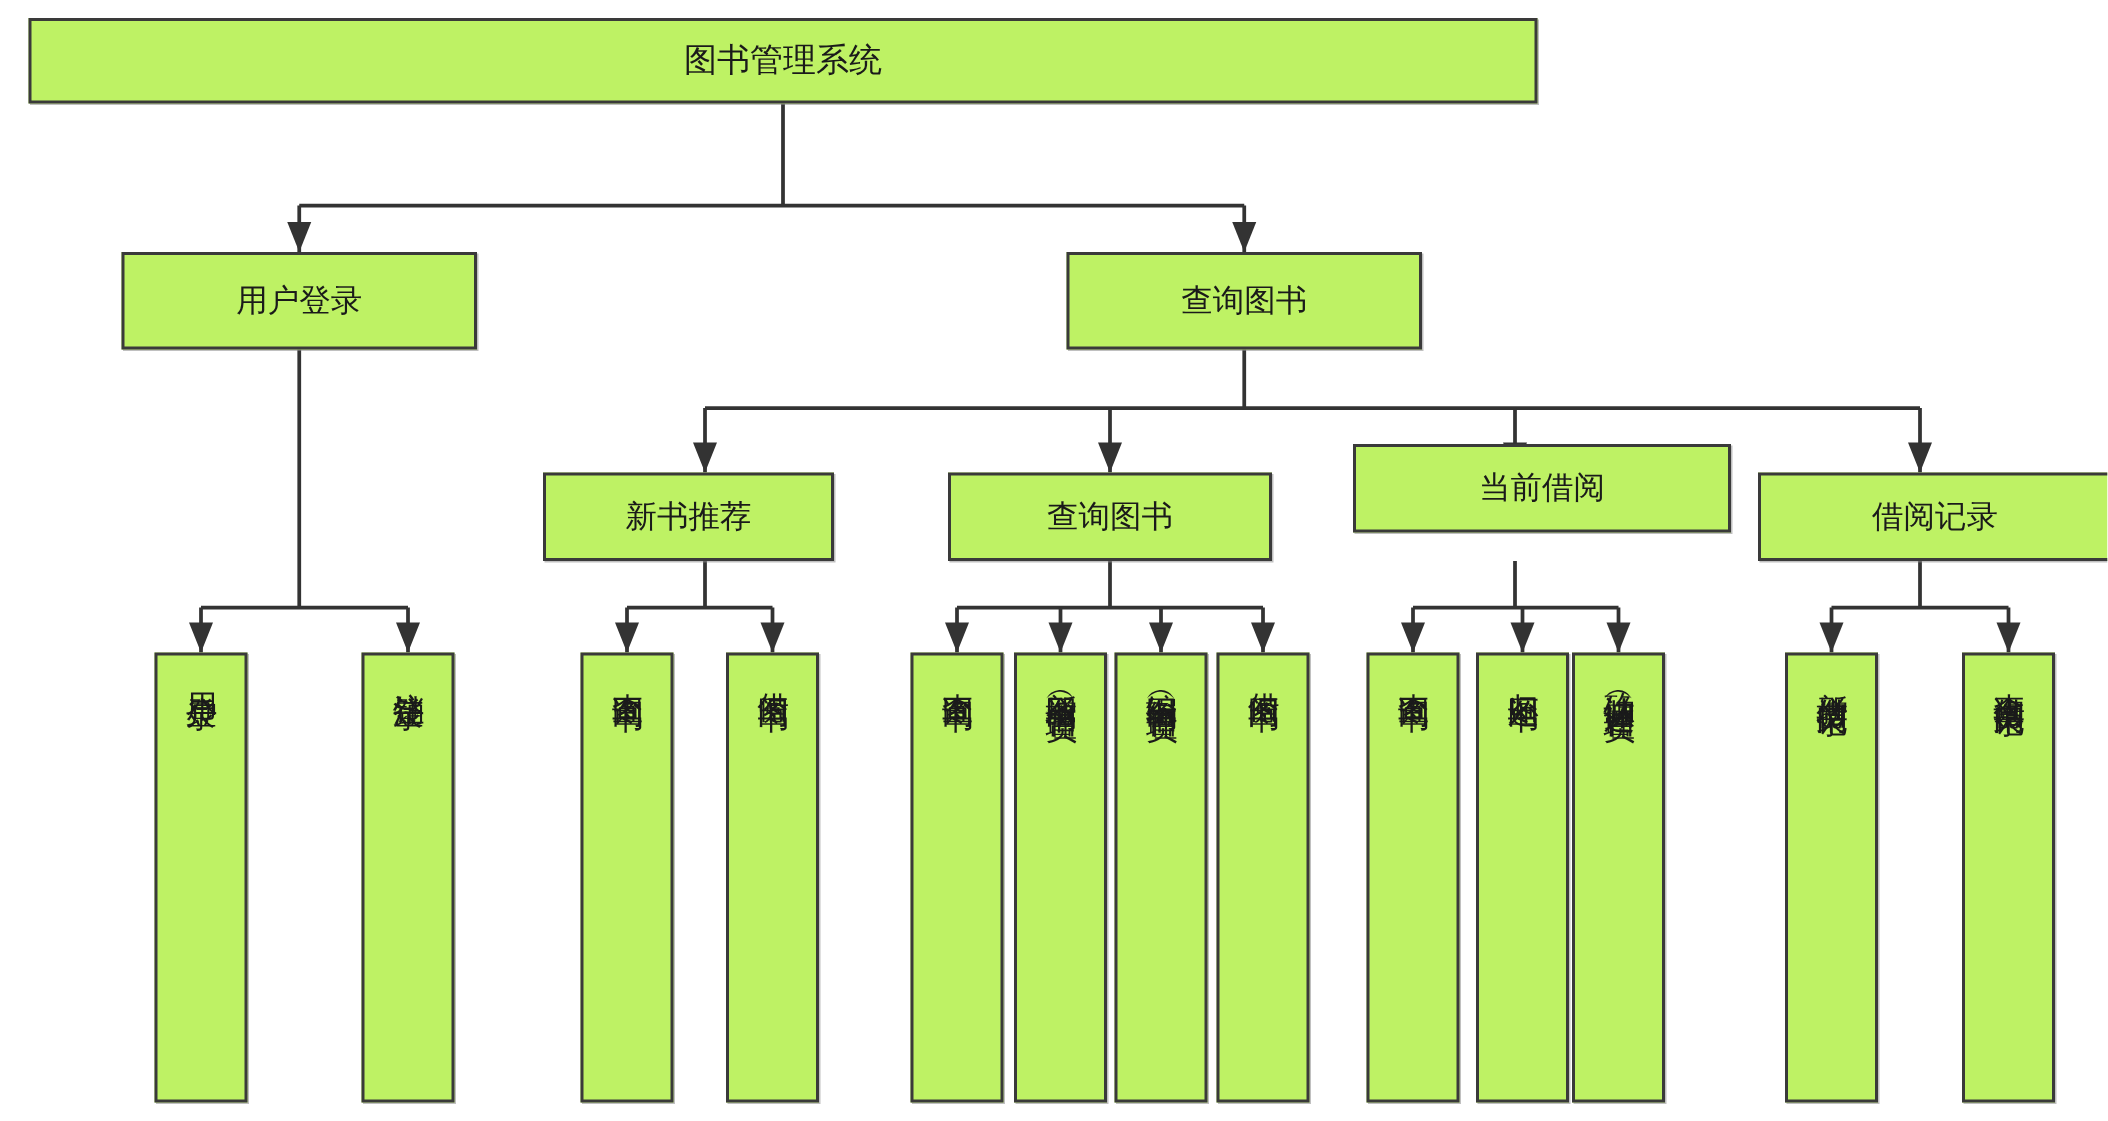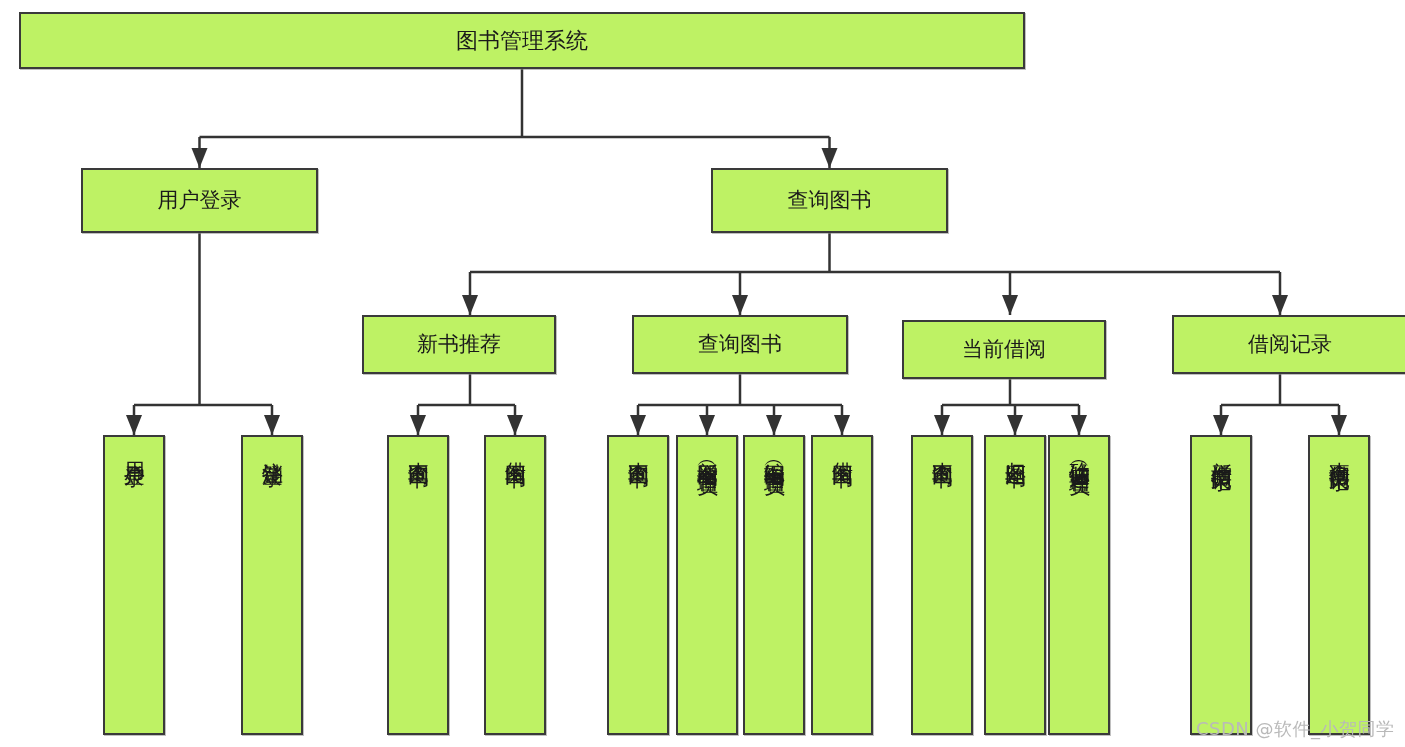--- a/index.html
+++ b/index.html
@@ -137,21 +137,21 @@
       </div>
       <div class="node horizontal" style="left: 711px; top: 168px; width: 237px; height: 65px;">
         <span class="label">查询图书</span>
       </div>
       <div class="node horizontal" style="left: 362px; top: 315px; width: 194px; height: 59px;">
         <span class="label">新书推荐</span>
       </div>
       <div class="node horizontal" style="left: 632px; top: 315px; width: 216px; height: 59px;">
         <span class="label">查询图书</span>
       </div>
-      <div class="node horizontal" style="left: 902px; top: 320px; width: 204px; height: 59px;">
+      <div class="node horizontal" style="left: 902px; top: 296px; width: 252px; height: 59px;">
         <span class="label">当前借阅</span>
       </div>
       <div class="node horizontal" style="left: 1172px; top: 315px; width: 236px; height: 59px;">
         <span class="label">借阅记录</span>
       </div>
       <div class="node vertical" style="left: 103px; top: 435px; width: 62px; height: 300px;">
         <span class="label">用户登录</span>
       </div>
       <div class="node vertical" style="left: 241px; top: 435px; width: 62px; height: 300px;">
         <span class="label">注销登录</span>
@@ -183,14 +183,13 @@
       <div class="node vertical" style="left: 1048px; top: 435px; width: 62px; height: 300px;">
         <span class="label">确认归还（管理员）</span>
       </div>
       <div class="node vertical" style="left: 1190px; top: 435px; width: 62px; height: 300px;">
         <span class="label">新增借阅记录</span>
       </div>
       <div class="node vertical" style="left: 1308px; top: 435px; width: 62px; height: 300px;">
         <span class="label">查询借阅记录</span>
       </div>
     </div>
-  <div class="watermark" style="left:1196px; top:717px;">CSDN @软件_小贺同学</div>
 </div>
 
 </body></html>

